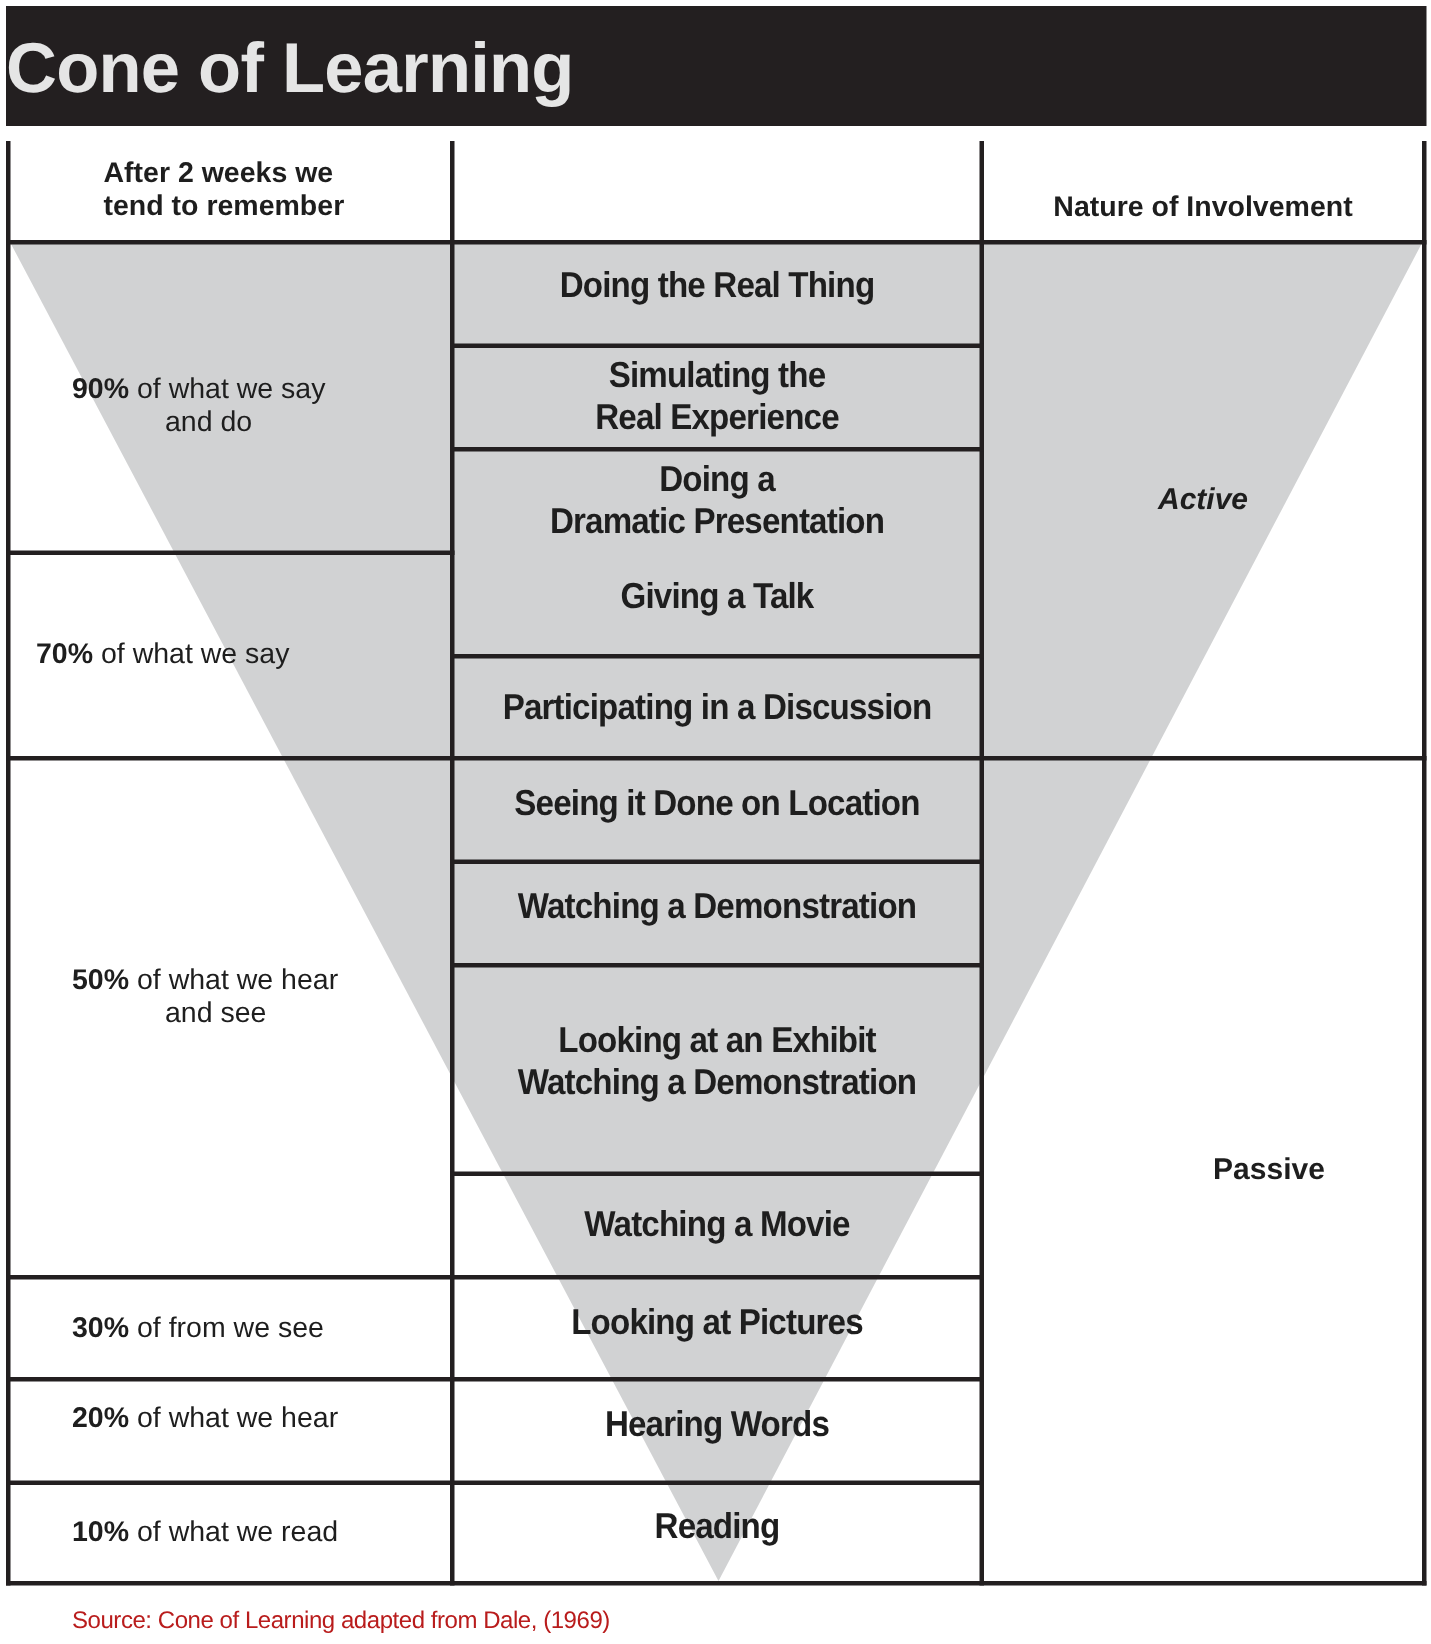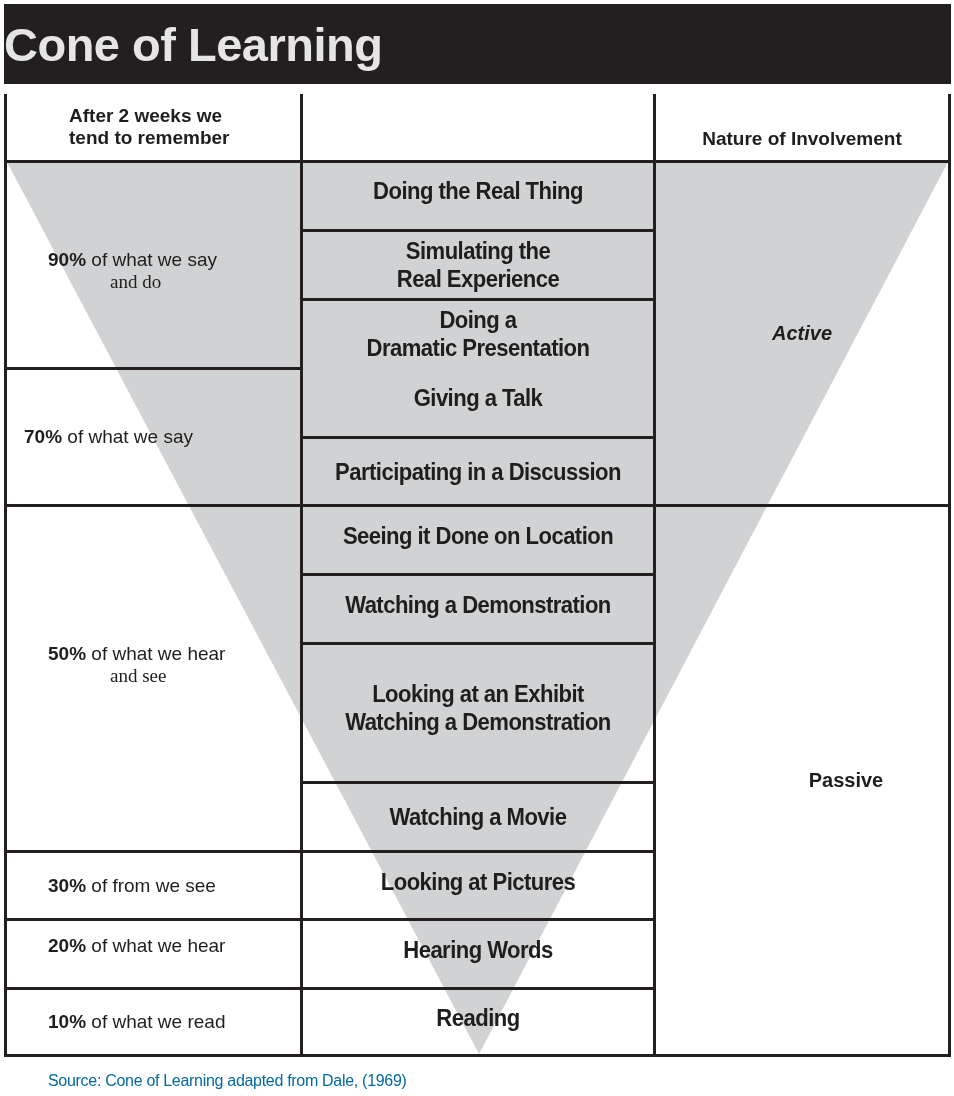--- a/index.html
+++ b/index.html
@@ -17,28 +17,28 @@
   .hline, .vline { position: absolute; background: #231f20; }
 
   .cell { position: absolute; display: flex; align-items: center; justify-content: center;
           text-align: center; z-index: 3; }
 
   .hdr-left { font-weight: bold; font-size: 19px; line-height: 22px; text-align: left; }
   .hdr-right { font-weight: bold; font-size: 19px; margin-top: 12px; }
 
   .pct { font-size: 19px; line-height: 22px; text-align: left; }
   .pct b { font-weight: bold; }
-  .pct .indent { display: block; padding-left: 62px; font-family: Liberation Serif, serif; }
+  .pct .indent { display: block; padding-left: 62px; }
 
   .exp { font-weight: bold; font-size: 24px; line-height: 28px; letter-spacing: -0.6px;
          transform: scaleX(0.92); }
 
   .nature { font-weight: bold; font-size: 20px; }
 
-  .source { position: absolute; left: 48px; top: 1072px; font-size: 16px; color: #0369a1;
+  .source { position: absolute; left: 48px; top: 1072px; font-size: 16px; color: #b91c1c;
             letter-spacing: -0.3px; z-index: 3; }
 </style>
 </head>
 <body>
 
 <div class="title-bar">
   <span>Cone of Learning</span>
 </div>
 
 <svg class="cone" viewBox="0 0 954 1096" xmlns="http://www.w3.org/2000/svg">

